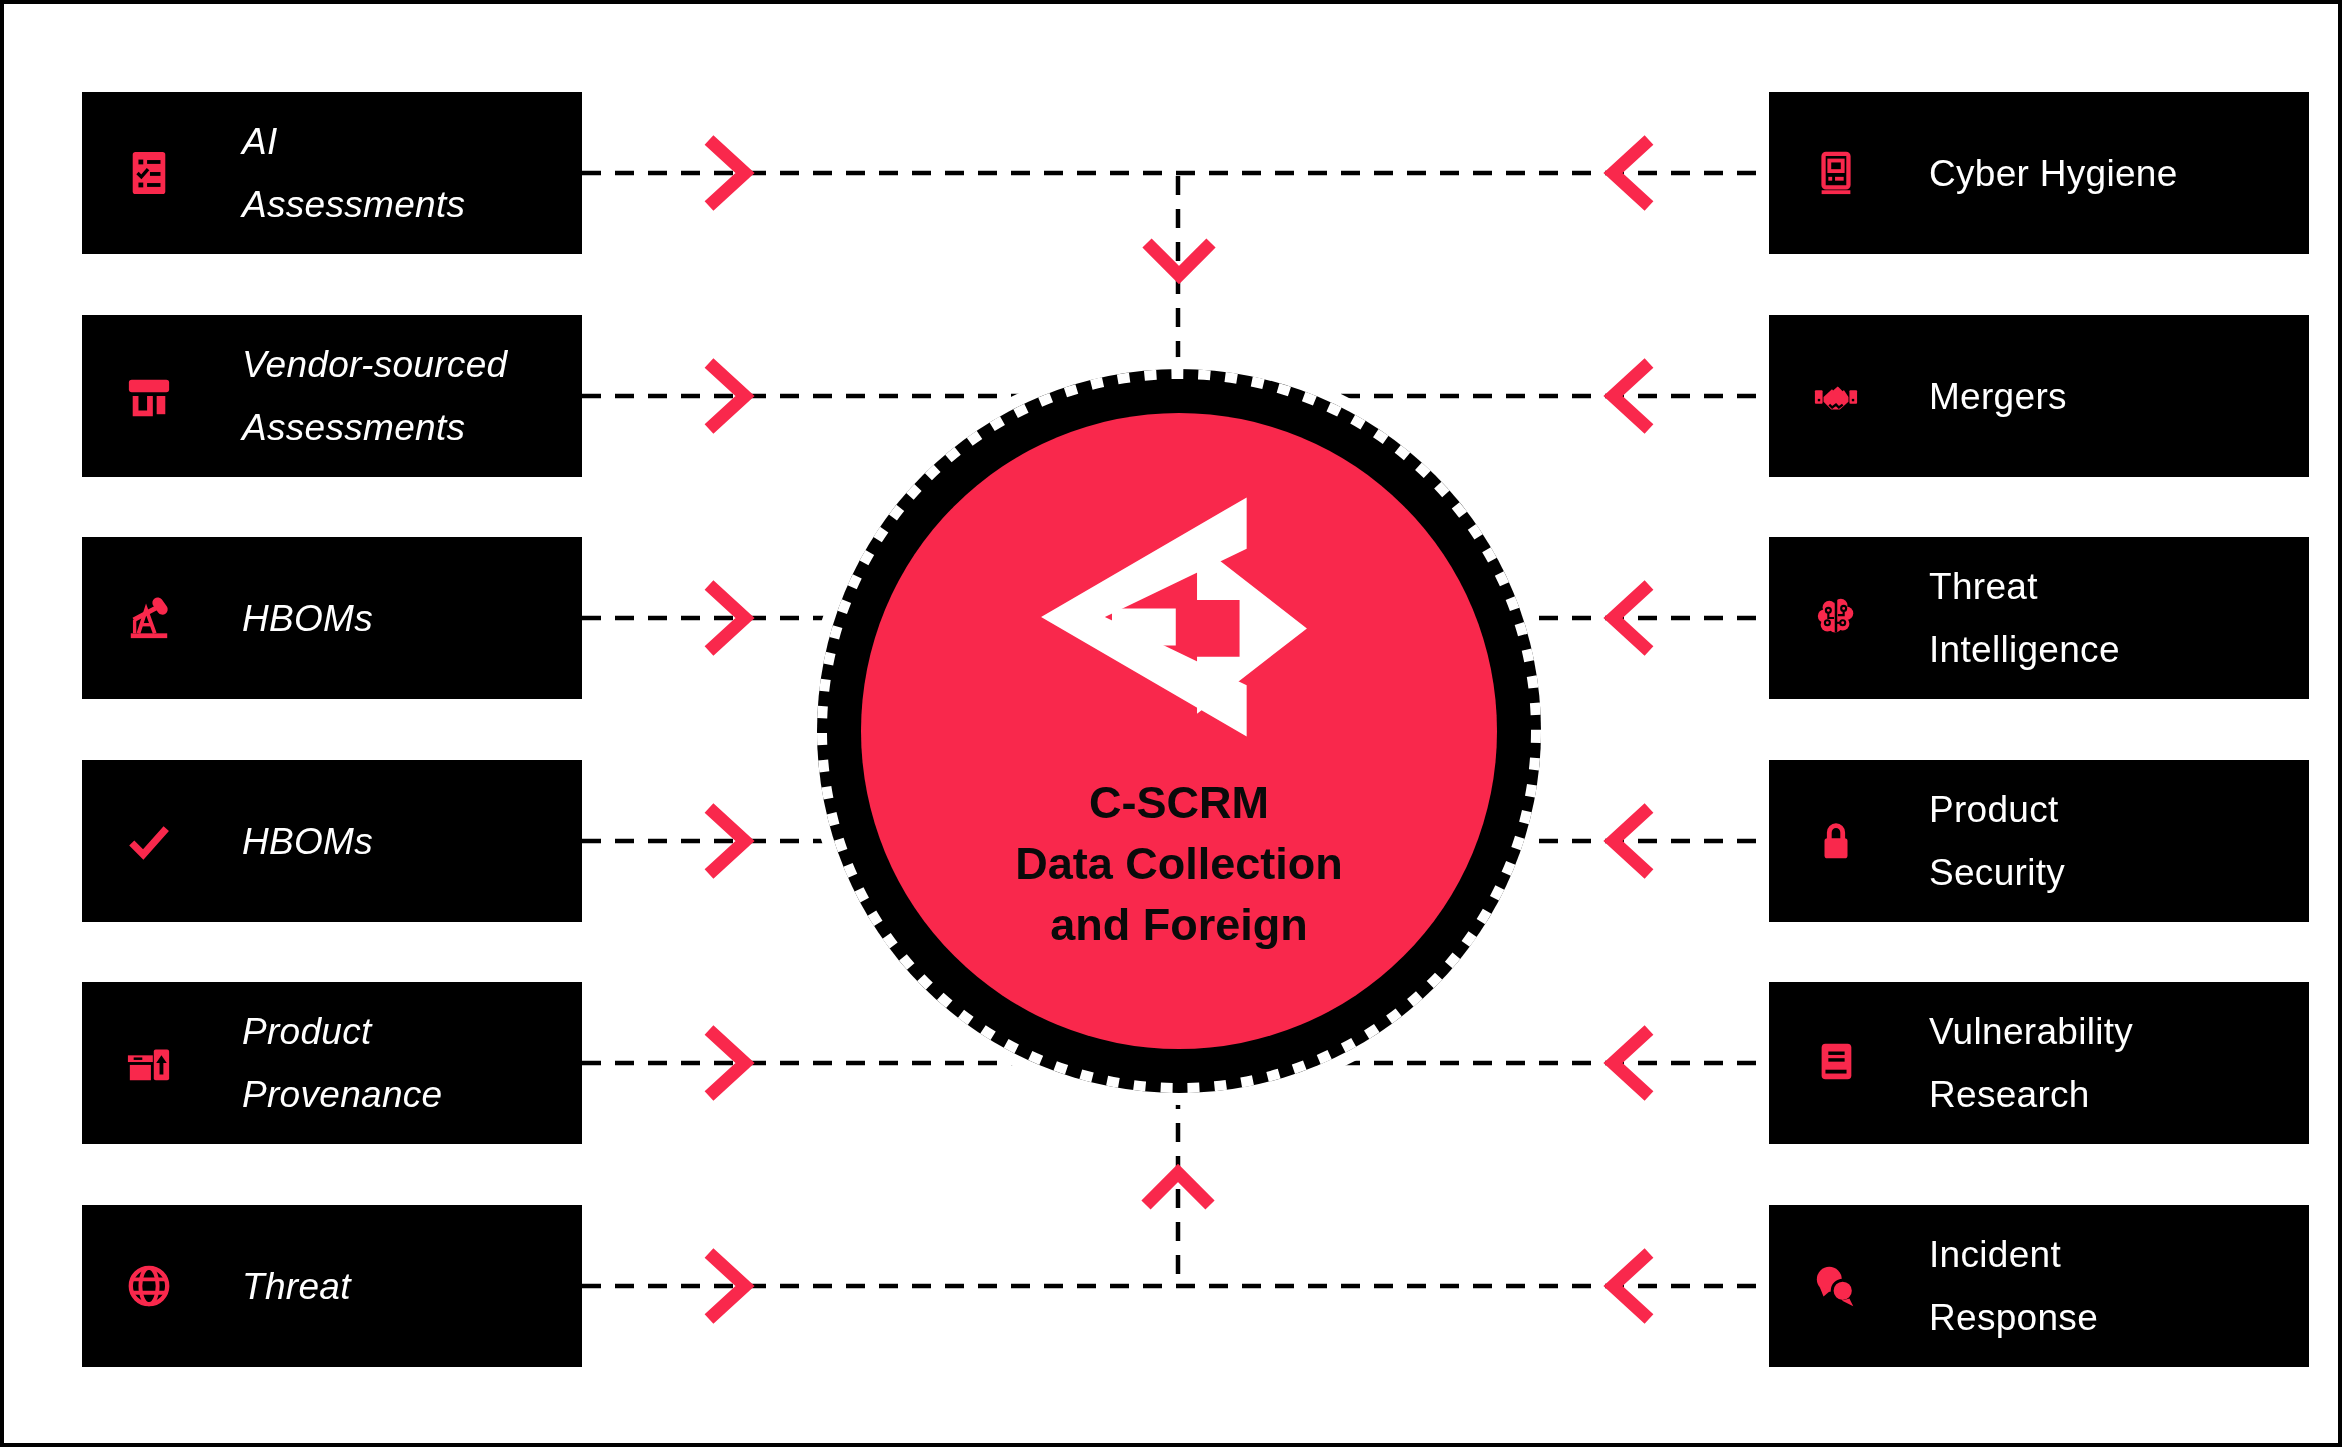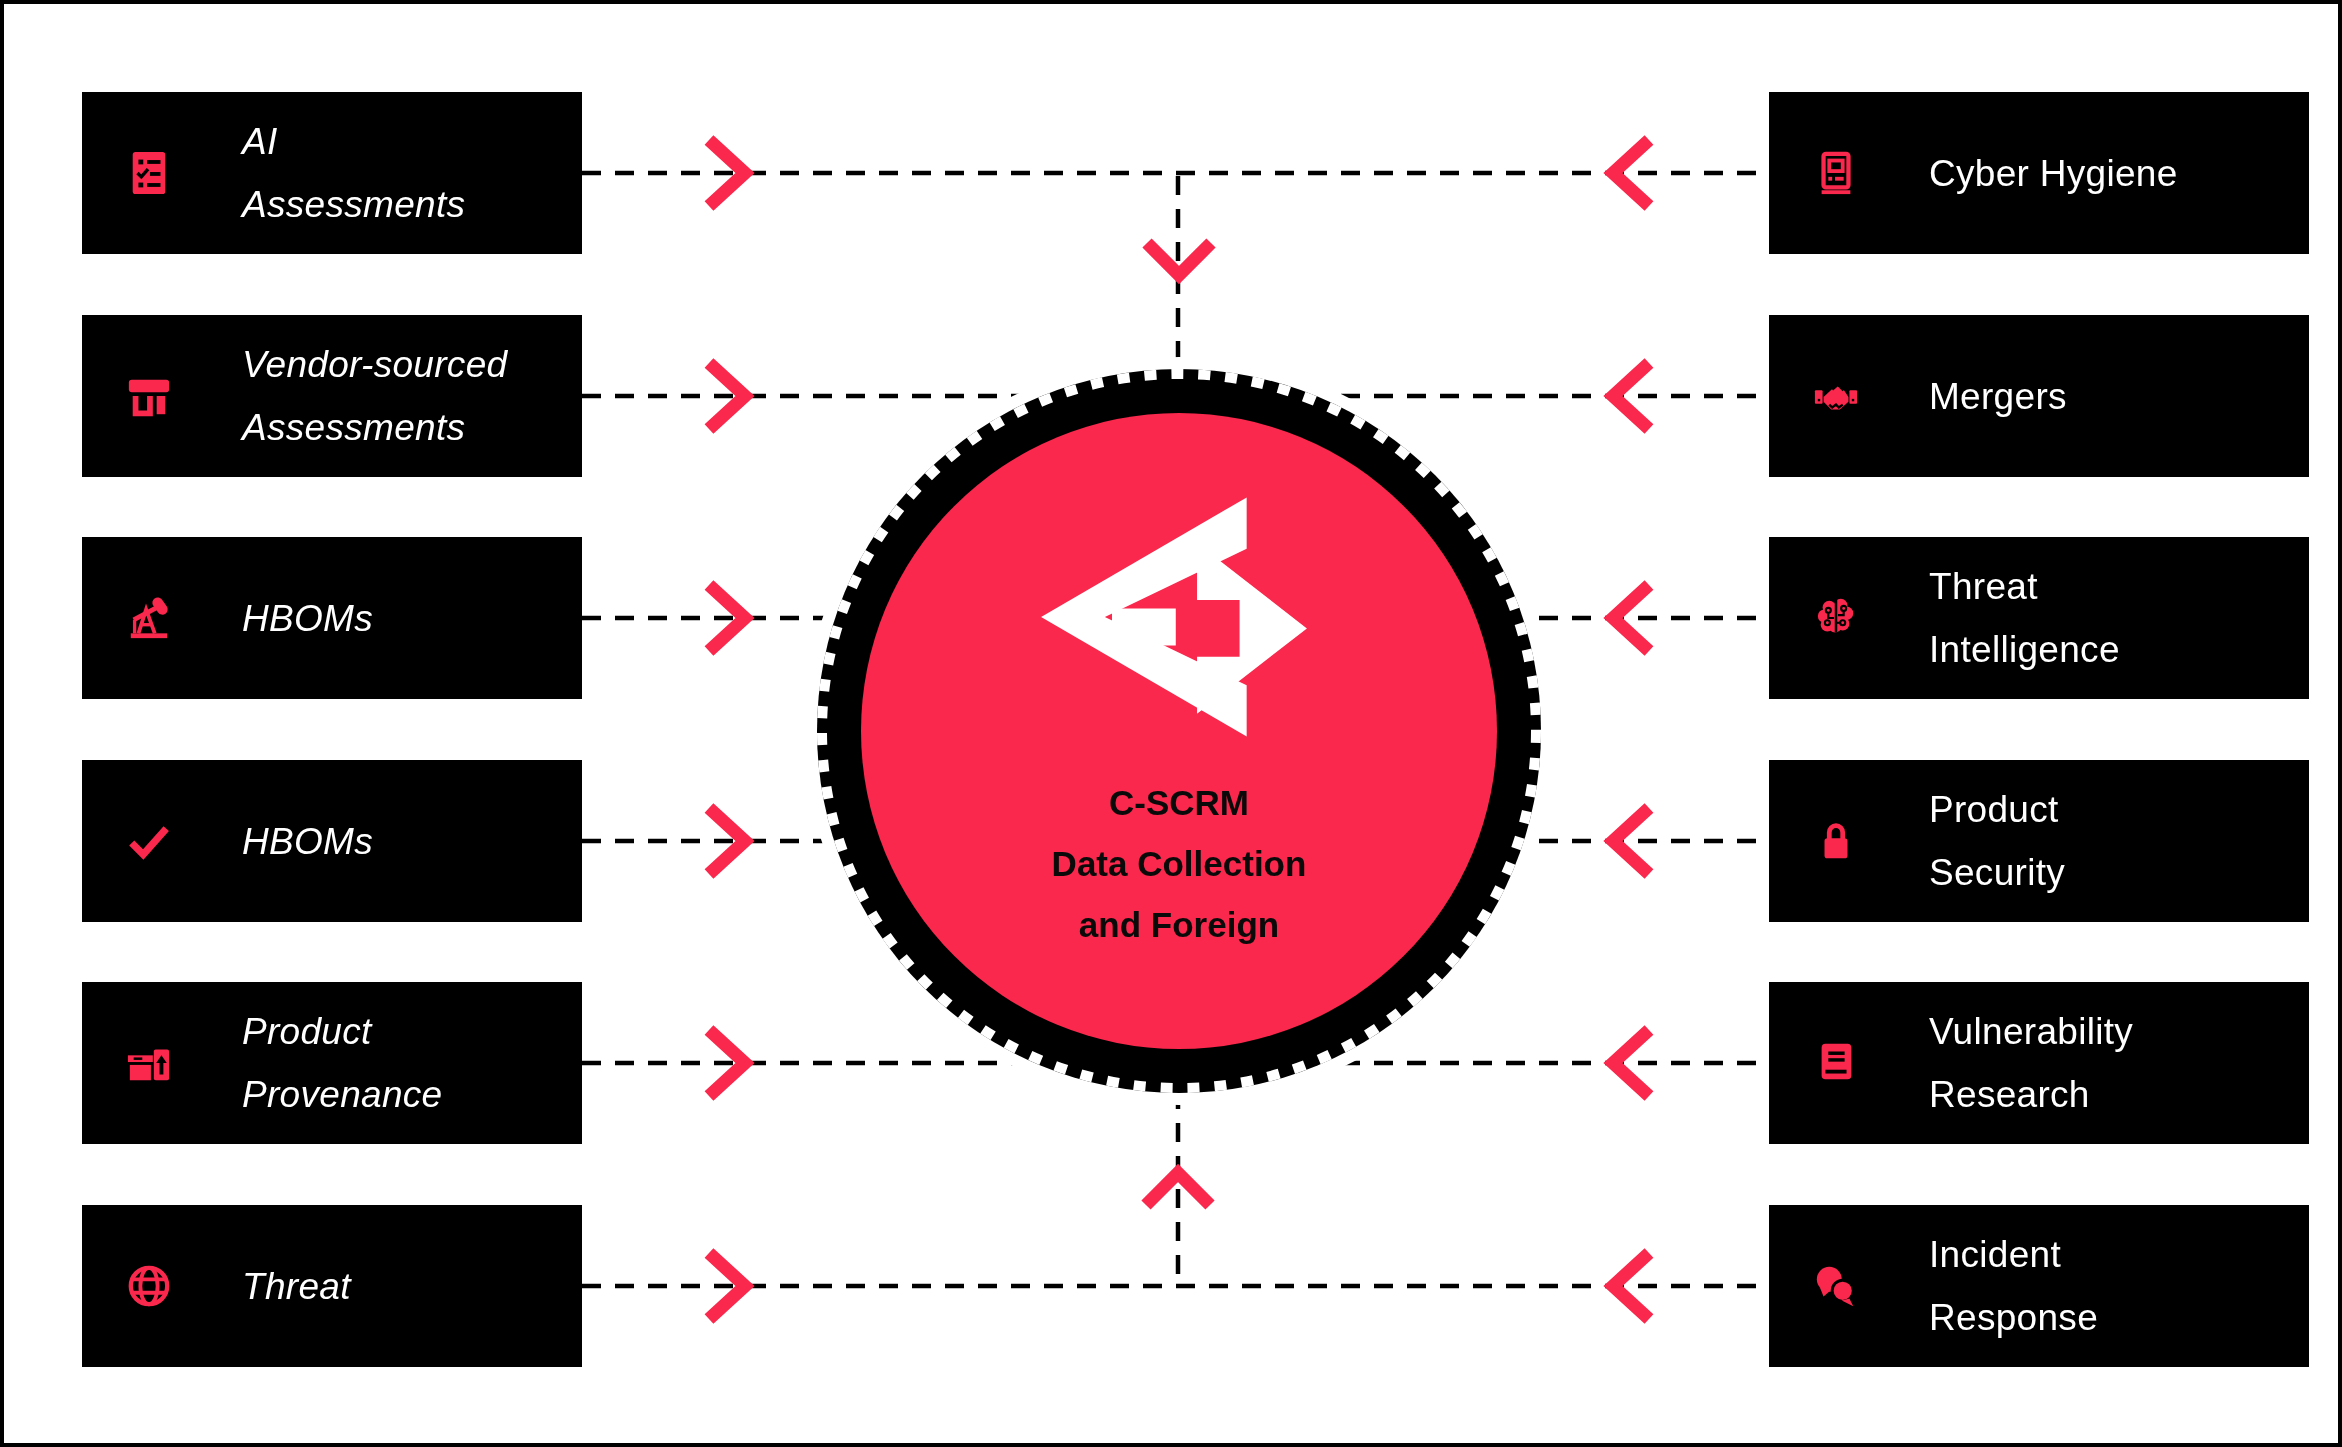--- a/index.html
+++ b/index.html
@@ -18,21 +18,21 @@
   .node .icon svg{width:46px;height:46px;display:block;}
   .node .label{margin-left:160px;color:var(--box_text,#fff);font-size:37px;line-height:63px;letter-spacing:.3px;}
   .node .label span{display:block;white-space:nowrap;}
   .ic-red{fill:var(--accent,#f9284c);}
   .ic-red-st{stroke:var(--accent,#f9284c);fill:none;}
   .ic-blk{fill:#000;}
   .ic-blk-st{stroke:#000;fill:none;}
   .center-logo{position:absolute;left:1030px;top:482px;width:280px;height:262px;}
   .center-text{
     position:absolute;left:825px;top:768px;width:700px;text-align:center;
-    color:var(--center_text,#0a0a0a);font-size:35px;line-height:61px;font-weight:700;
+    color:var(--center_text,#0a0a0a);font-size:45px;line-height:61px;font-weight:700;
   }
   .center-text div{white-space:nowrap;}
 </style>
 </head>
 <body>
 
 <div class="canvas">
 
   <svg class="layer" viewBox="0 0 2342 1447">
 

